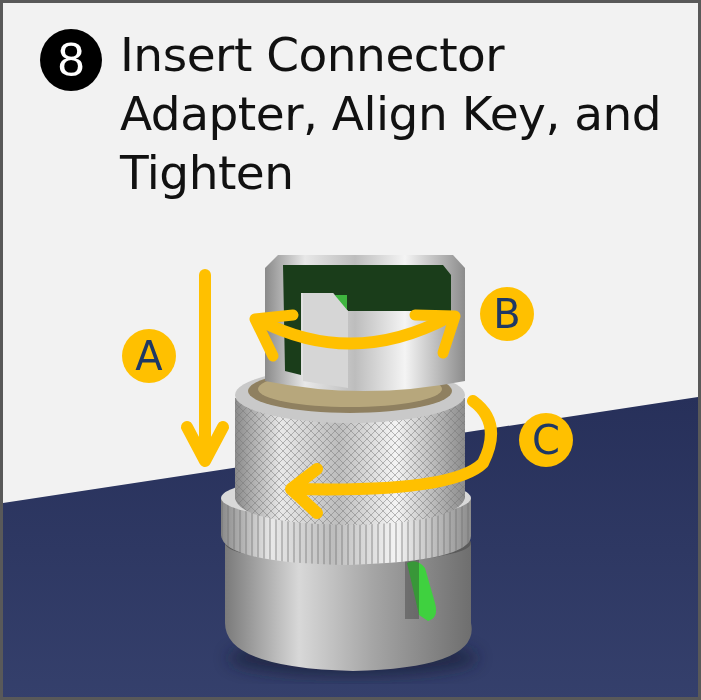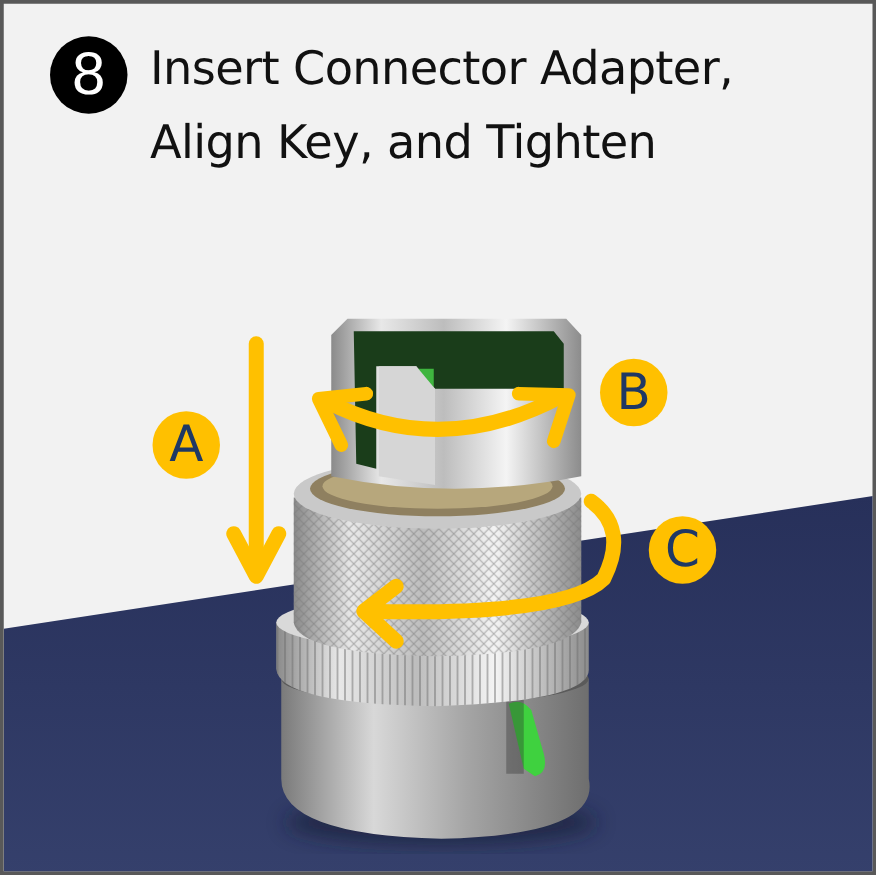--- a/index.html
+++ b/index.html
@@ -1,21 +1,21 @@
 <!DOCTYPE html>
 <html><head>
 <meta charset="utf-8">
 <style>
   html,body{margin:0;padding:0;background:#5a5a5a;}
   .frame{position:relative;width:701px;height:700px;overflow:hidden;background:#f2f2f2;
     box-sizing:border-box;border:3px solid #595959;font-family:"Liberation Sans",sans-serif;}
   .bg-svg{position:absolute;left:0;top:0;}
   .step-badge{position:absolute;left:37px;top:26px;width:62px;height:62px;border-radius:50%;
     background:#000;color:#fff;font-size:48px;line-height:62px;text-align:center;}
-  .title{position:absolute;left:117px;top:22px;width:560px;color:#111;font-size:37px;line-height:59px;
+  .title{position:absolute;left:117px;top:22px;width:560px;color:#111;font-size:47px;line-height:59px;
     font-family:"DejaVu Sans",sans-serif;font-weight:400;letter-spacing:-0.5px;}
   .label{position:absolute;width:54px;height:54px;border-radius:50%;background:#ffc000;color:#1f3864;
     font-size:40px;line-height:54px;text-align:center;font-family:"DejaVu Sans",sans-serif;}
 </style>
 </head>
 <body>
 
 <div class="frame">
 
   <svg class="bg-svg" width="701" height="700" viewBox="0 0 701 700">

